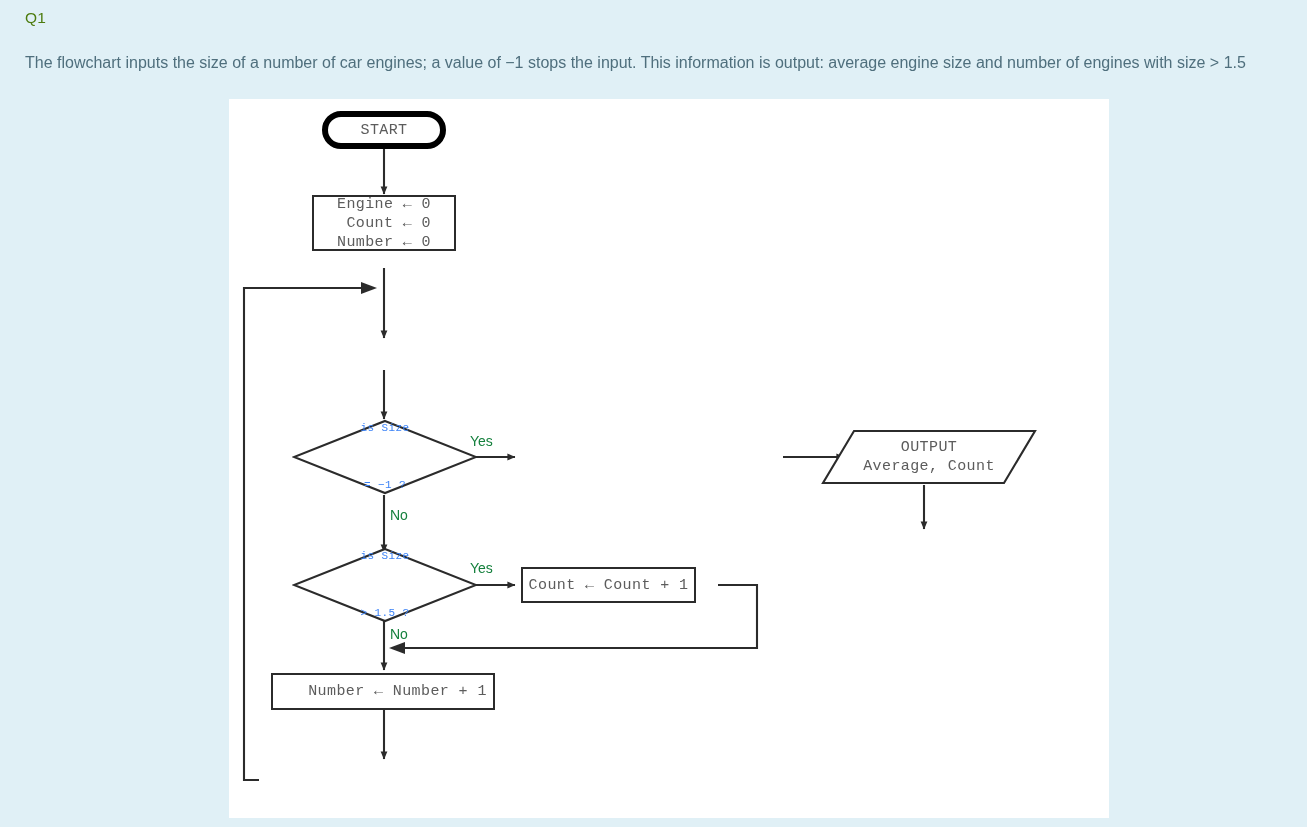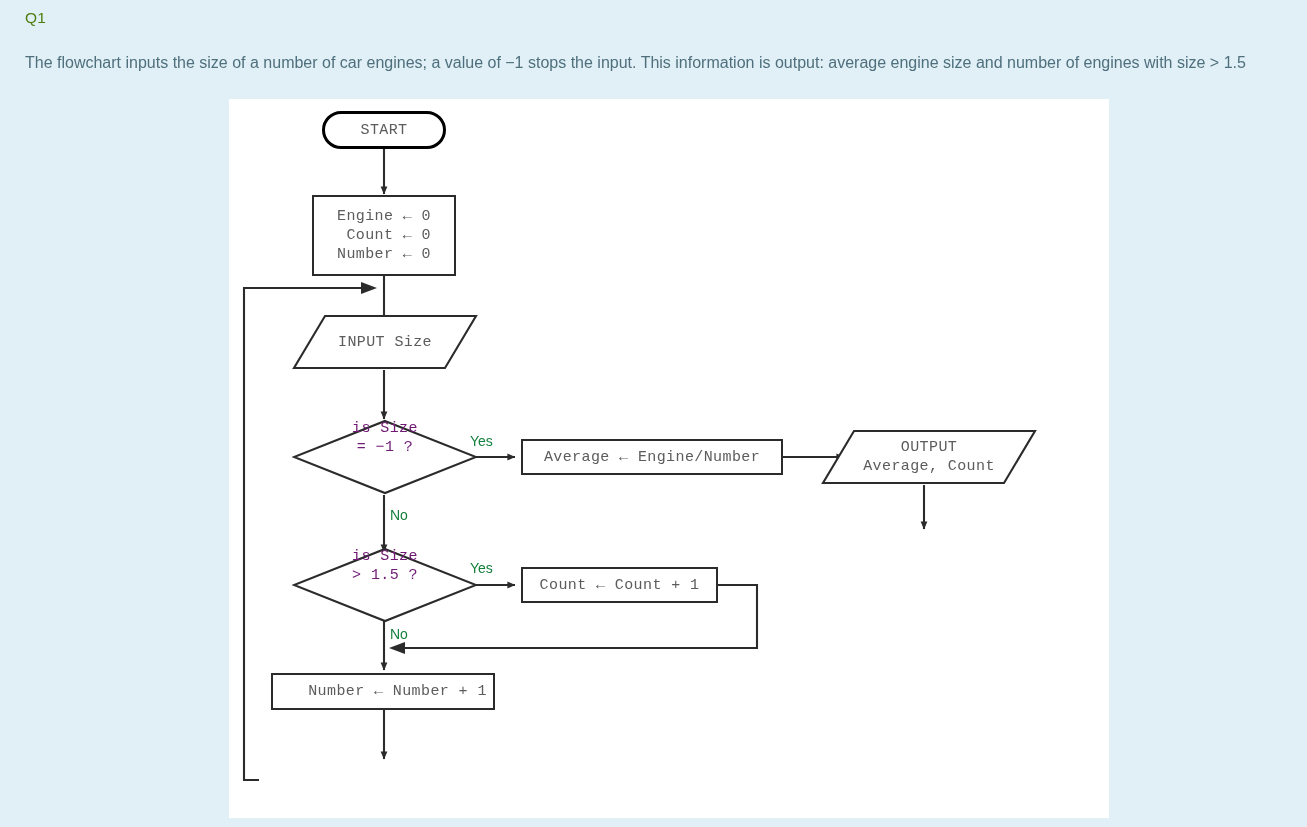--- a/index.html
+++ b/index.html
@@ -65,21 +65,21 @@
     display: flex;
     align-items: center;
     justify-content: center;
     text-align: center;
     white-space: pre;
     line-height: 19px;
     letter-spacing: 0.4px;
   }
 
   .terminal {
-    border: 3px solid #000000;
+    border: 6px solid #000000;
     border-radius: 40px;
     background: #fff;
   }
   .process {
     border: 2px solid #2b2b2b;
     background: #fff;
   }
   .io-wrap { position: absolute; }
   .io-wrap svg { position: absolute; left: 0; top: 0; }
   .io-text {
@@ -94,24 +94,24 @@
     white-space: pre;
     line-height: 19px;
     letter-spacing: 0.4px;
   }
   .dia-wrap { position: absolute; }
   .dia-wrap svg { position: absolute; left: 0; top: 0; }
   .dia-text {
     position: absolute;
     left: 0; top: 0;
     width: 100%; height: 100%;
-    display: flex; align-items: center; justify-content: flex-start;
+    display: flex; align-items: center; justify-content: space-between;
     font-family: "Liberation Mono", "DejaVu Sans Mono", monospace;
-    font-size: 15px;
-    color: #701a75;
+    font-size: 11px;
+    color: #3b82f6;
     text-align: center;
     white-space: pre;
     line-height: 19px;
     letter-spacing: 0.4px;
   }
 
   .edge-label {
     position: absolute;
     font-family: "Liberation Sans", sans-serif;
     font-size: 14px;
@@ -167,46 +167,37 @@
 
           <path d="M30,681 L15,681 L15,189 L140,189"></path>
           <path d="M132,183 L148,189 L132,195 z" fill="#2b2b2b" stroke="none"></path>
         </g>
       </svg>
 
       <div class="node terminal" style="left:93px; top:12px; width:124px; height:38px;">
         <span>START</span>
       </div>
 
-      <div class="node process" style="left:83px; top:96px; width:144px; height:81px; flex-direction:column; justify-content:center;">
+      <div class="node process" style="left:83px; top:96px; width:144px; height:56px; flex-direction:column; justify-content:center;">
         <span>Engine ← 0</span>
         <span> Count ← 0</span>
         <span>Number ← 0</span>
       </div>
 
-      <div class="io-wrap" style="left:63px; top:215px; width:186px; height:56px;">
-        <svg width="186" height="56">
-          <polygon points="33,2 184,2 153,54 2,54" fill="#ffffff" stroke="#2b2b2b" stroke-width="2.1"></polygon>
-        </svg>
-        <div class="io-text">INPUT Size</div>
-      </div>
 
       <div class="dia-wrap" style="left:63px; top:320px; width:186px; height:76px;">
         <svg width="186" height="76">
           <polygon points="93,2 184,38 93,74 2,38" fill="#ffffff" stroke="#2b2b2b" stroke-width="2.1"></polygon>
         </svg>
         <div class="dia-text" style="flex-direction:column;">
           <span>is Size</span>
           <span>= −1 ?</span>
         </div>
       </div>
 
-      <div class="node process" style="left:292px; top:340px; width:262px; height:36px;">
-        <span>Average ← Engine/Number</span>
-      </div>
 
       <div class="io-wrap" style="left:592px; top:330px; width:216px; height:56px;">
         <svg width="216" height="56">
           <polygon points="33,2 214,2 183,54 2,54" fill="#ffffff" stroke="#2b2b2b" stroke-width="2.1"></polygon>
         </svg>
         <div class="io-text" style="flex-direction:column;">
           <span>OUTPUT</span>
           <span>Average, Count</span>
         </div>
       </div>
@@ -215,21 +206,21 @@
       <div class="dia-wrap" style="left:63px; top:448px; width:186px; height:76px;">
         <svg width="186" height="76">
           <polygon points="93,2 184,38 93,74 2,38" fill="#ffffff" stroke="#2b2b2b" stroke-width="2.1"></polygon>
         </svg>
         <div class="dia-text" style="flex-direction:column;">
           <span>is Size</span>
           <span>&gt; 1.5 ?</span>
         </div>
       </div>
 
-      <div class="node process" style="left:292px; top:468px; width:197px; height:36px;">
+      <div class="node process" style="left:292px; top:468px; width:175px; height:36px;">
         <span>Count ← Count + 1</span>
       </div>
 
       <div class="node process" style="left:42px; top:574px; width:224px; height:37px;padding-left:29px;">
         <span>Number ← Number + 1</span>
       </div>
 
 
       <div class="edge-label" style="left:241px; top:334px;">Yes</div>
       <div class="edge-label" style="left:161px; top:408px;">No</div>

